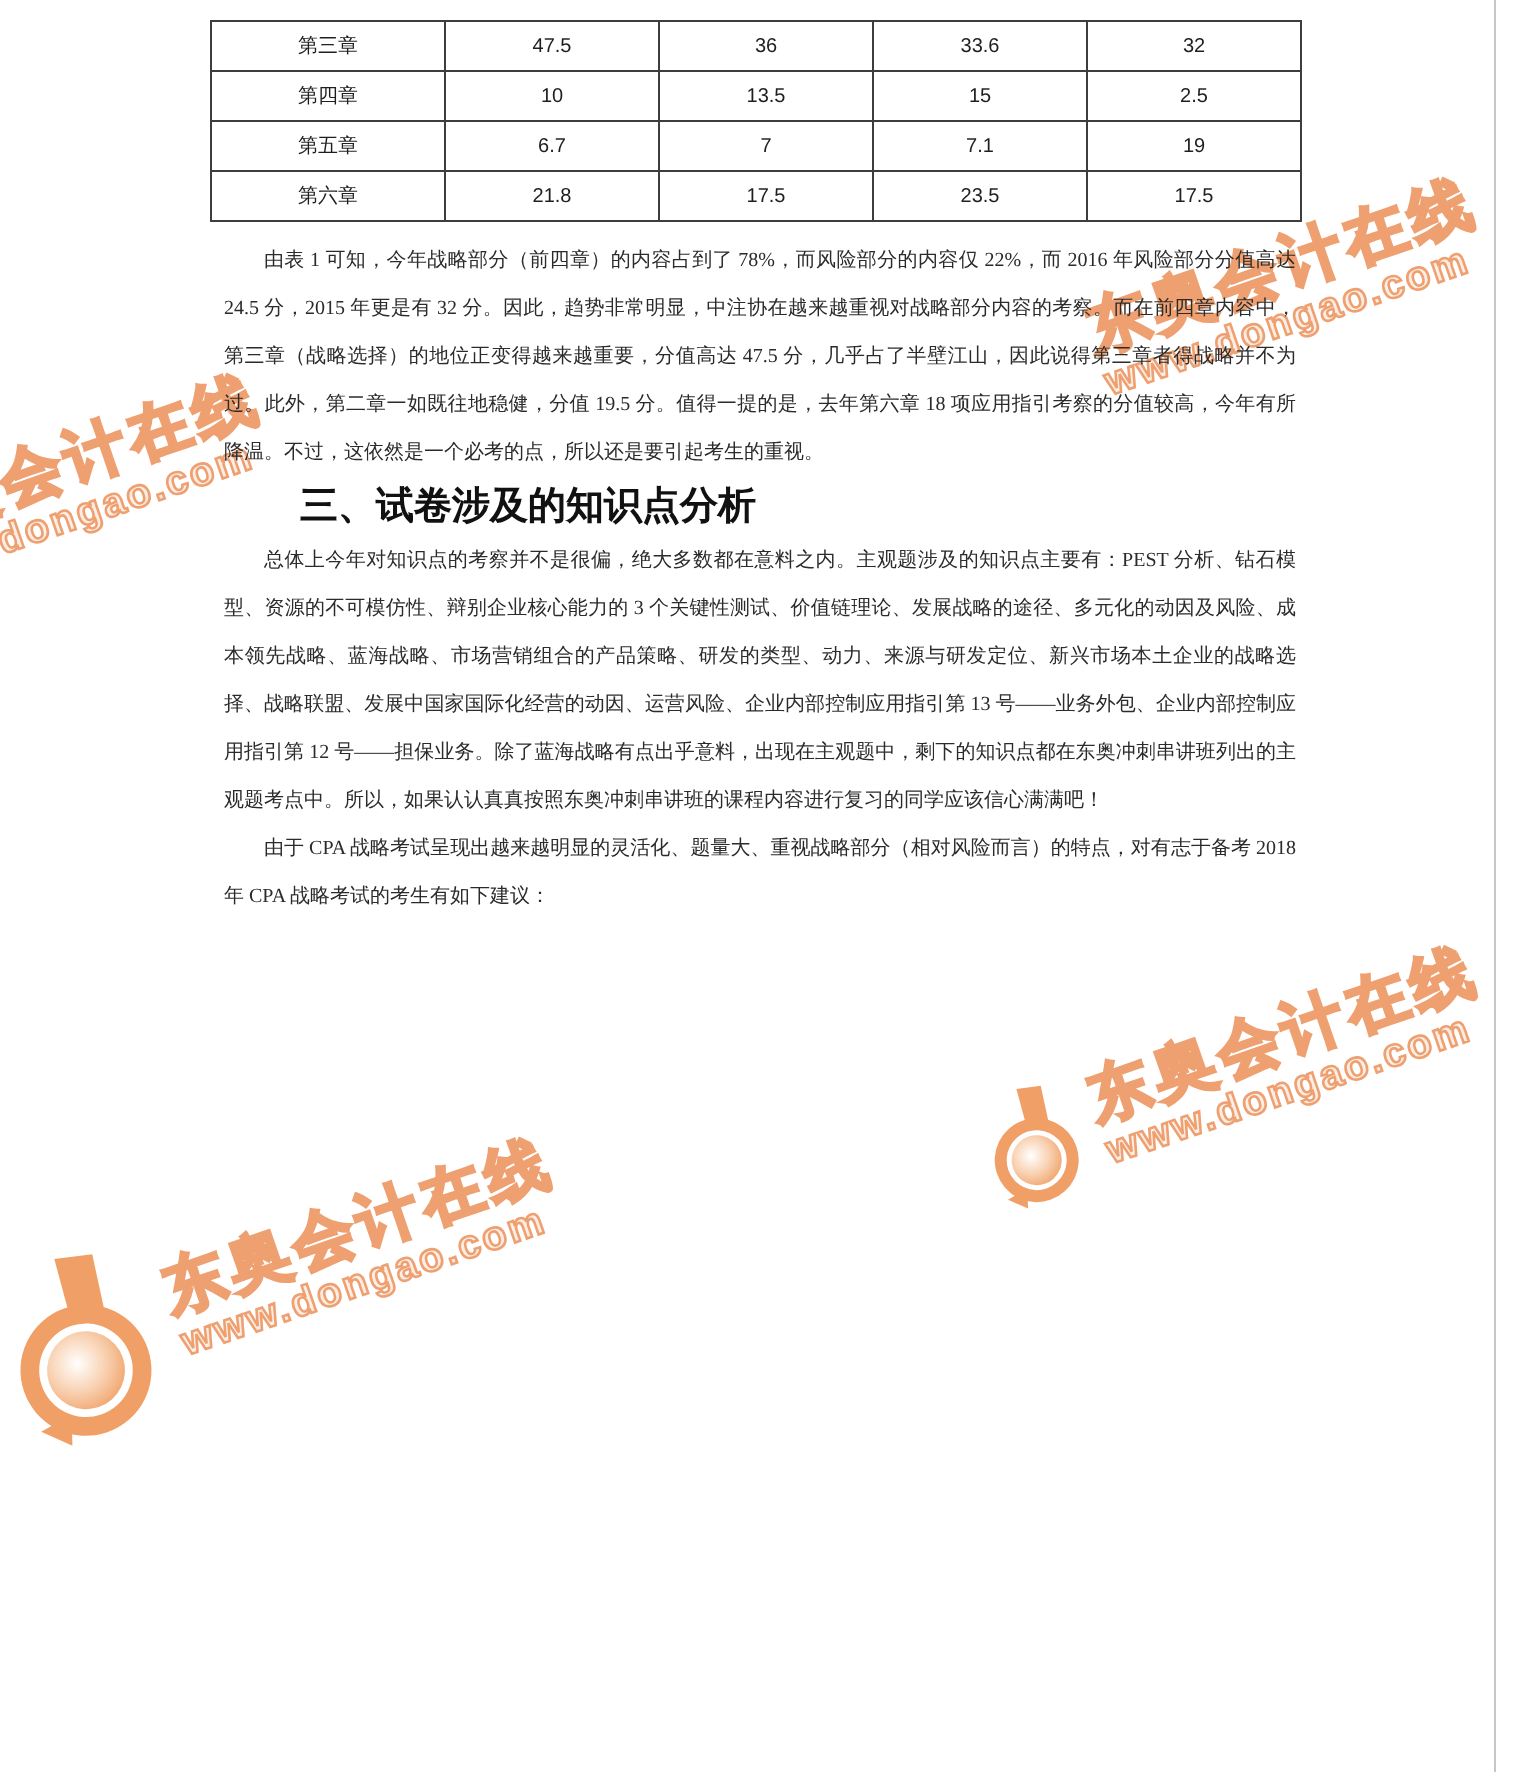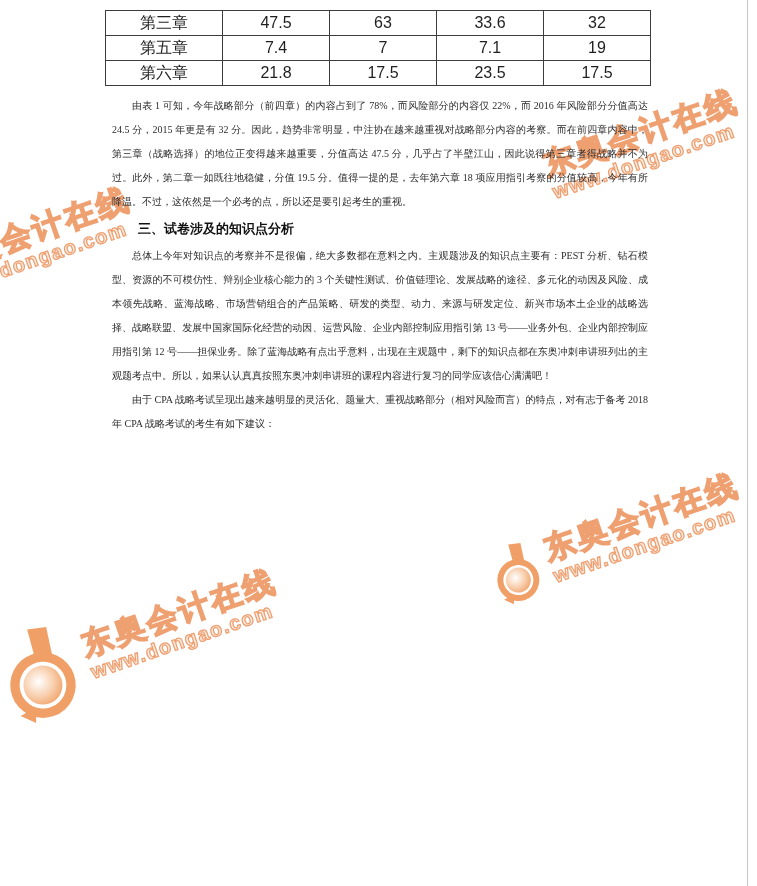--- a/index.html
+++ b/index.html
@@ -21,27 +21,27 @@
   .wm-logo svg{display:block;}
 
   
   .right-rule{position:absolute;left:747px;top:0;width:1px;height:886px;background:#c6c6c6;z-index:2;}
 
   
   .content{position:absolute;left:105px;top:10px;width:545px;z-index:1;}
   table.score{border-collapse:collapse;width:545px;table-layout:fixed;
               font-family:"Liberation Sans","DejaVu Sans",sans-serif;}
   table.score td{border:1px solid #3d3d3d;height:24px;text-align:center;vertical-align:middle;
-                 font-size:16px;color:#1f1f1f;padding:0;}
+                 font-size:10px;color:#1f1f1f;padding:0;}
   td.chap{font-family:"Liberation Serif","DejaVu Serif",serif;}
 
   .body-text{margin-top:8px;padding:0 2px 0 7px;color:#2b2b2b;}
   .para{font-size:10px;line-height:24px;text-align:justify;text-indent:2em;margin:0;}
   .heading{font-family:"Liberation Sans","DejaVu Sans",sans-serif;font-weight:bold;
-           font-size:13px;line-height:26px;color:#111;padding-left:2em;margin:2px 0;}
+           font-size:19px;line-height:26px;color:#111;padding-left:2em;margin:2px 0;}
 </style>
 </head>
 <body>
 
 <div class="page">
 
   <svg width="0" height="0" style="position:absolute" aria-hidden="true">
     <defs>
       <radialGradient id="wmGrad" cx="42%" cy="38%" r="70%">
         <stop offset="0%" stop-color="#ffffff"></stop>
@@ -116,27 +116,34 @@
           <col style="width:117px">
           <col style="width:107px">
           <col style="width:107px">
           <col style="width:107px">
           <col style="width:107px">
         </colgroup>
       <tbody>
         <tr>
           <td class="chap">第三章</td>
           <td>47.5</td>
-          <td>63</td>
+          <td>36</td>
           <td>33.6</td>
           <td>32</td>
         </tr>
         <tr>
+          <td class="chap">第四章</td>
+          <td>10</td>
+          <td>13.5</td>
+          <td>15</td>
+          <td>2.5</td>
+        </tr>
+        <tr>
           <td class="chap">第五章</td>
-          <td>7.4</td>
+          <td>6.7</td>
           <td>7</td>
           <td>7.1</td>
           <td>19</td>
         </tr>
         <tr>
           <td class="chap">第六章</td>
           <td>21.8</td>
           <td>17.5</td>
           <td>23.5</td>
           <td>17.5</td>

